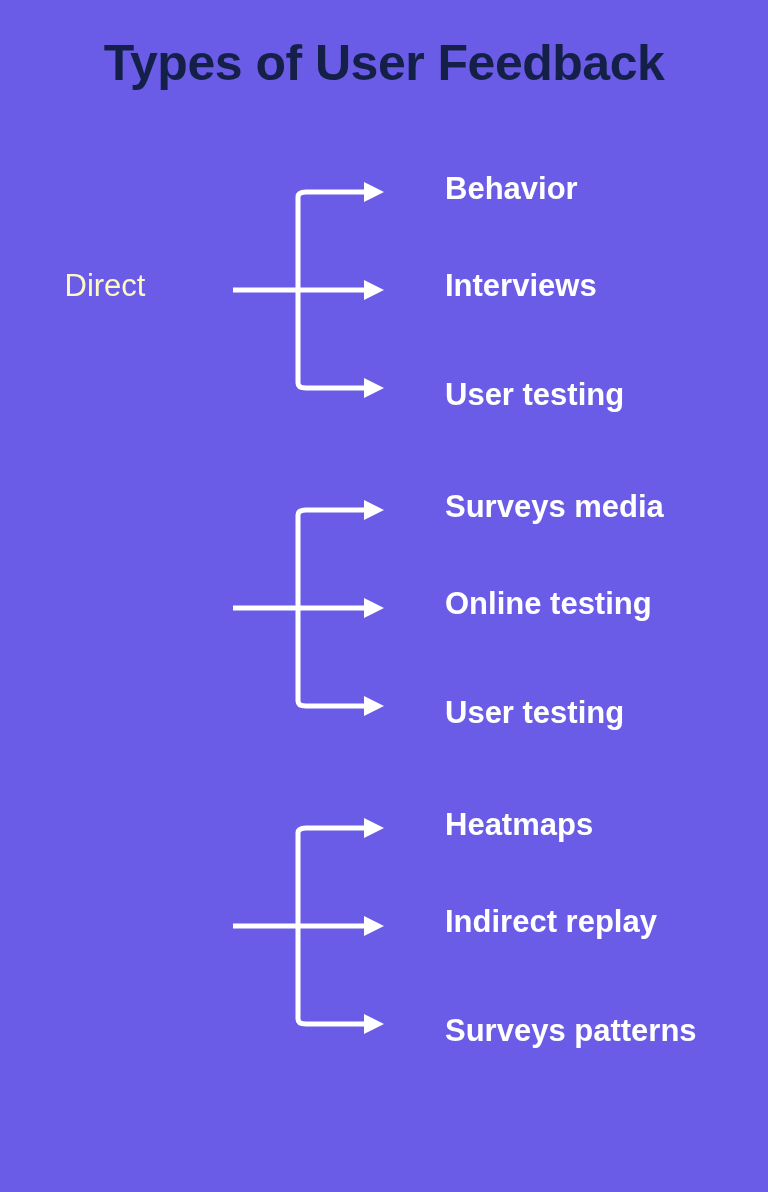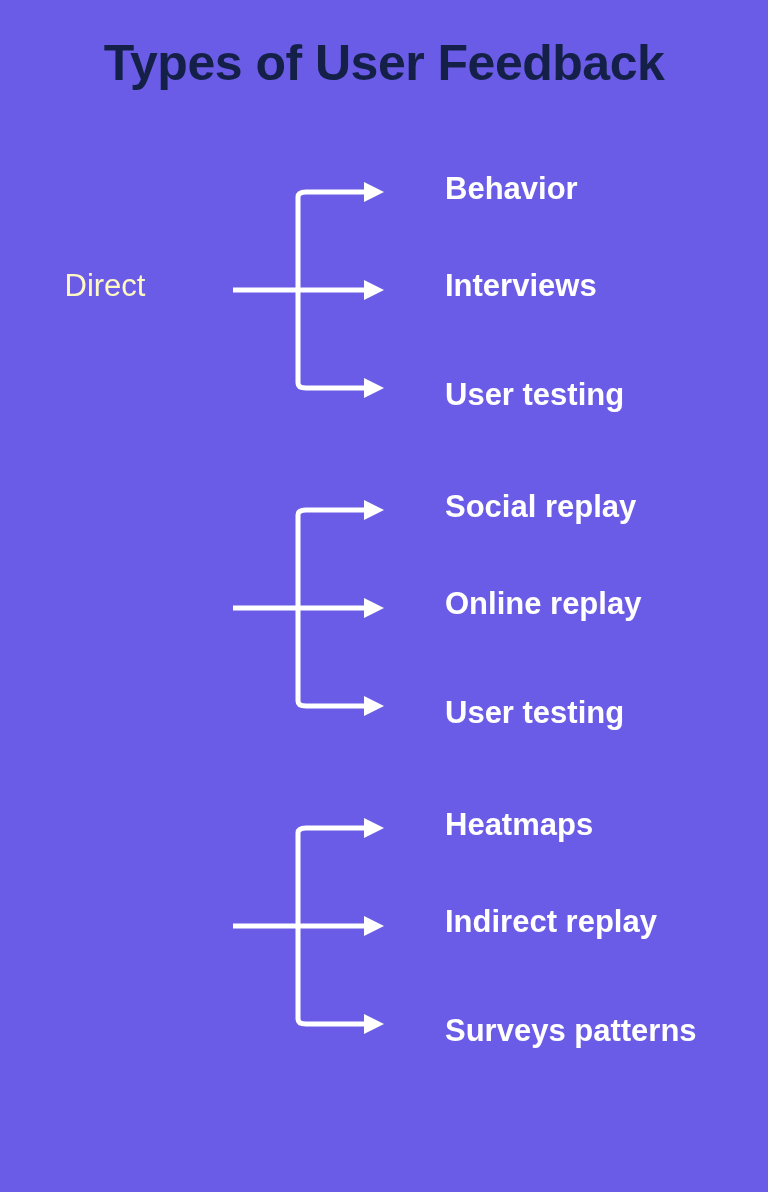--- a/index.html
+++ b/index.html
@@ -124,22 +124,22 @@
           <path d="M70 47 Q70 42 78 42"></path>
           <path d="M70 233 Q70 238 78 238"></path>
         </g>
         <g fill="#FFFFFF" stroke="none">
           <polygon points="136,32 156,42 136,52"></polygon>
           <polygon points="136,130 156,140 136,150"></polygon>
           <polygon points="136,228 156,238 136,248"></polygon>
         </g>
       </svg>
       <div class="items">
-        <div class="item r0">Social replay</div>
-        <div class="item r1">Online replay</div>
+        <div class="item r0">Surveys media</div>
+        <div class="item r1">Online testing</div>
         <div class="item r2">User testing</div>
       </div>
     </div>
 
     <div class="group">
       <svg class="connector" viewBox="0 0 160 318" width="160" height="318">
         <g fill="none" stroke="#FFFFFF" stroke-width="5" stroke-linecap="butt">
           <path d="M5 140 L70 140"></path>
           <path d="M70 47 L70 233"></path>
           <path d="M78 42 L140 42"></path>

